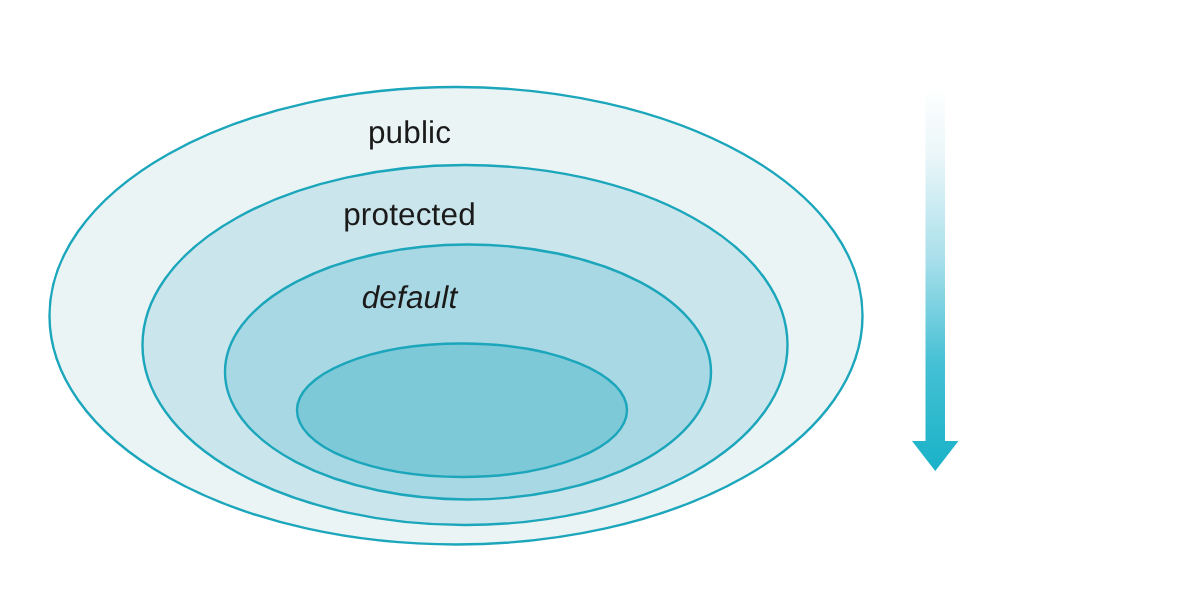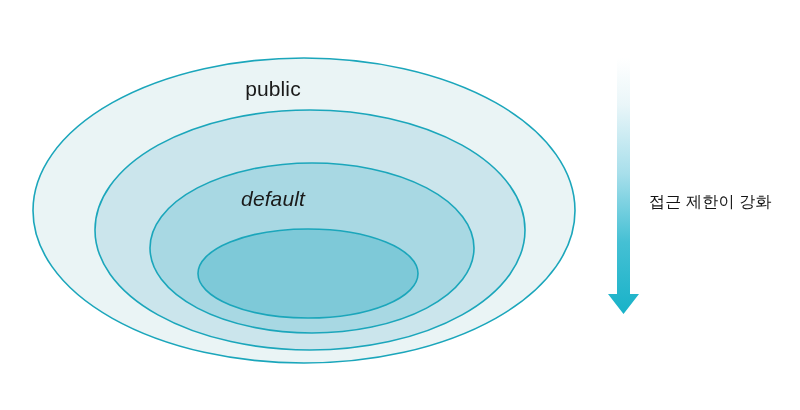--- a/index.html
+++ b/index.html
@@ -99,21 +99,23 @@
 
     <g>
       <path d="M 617 58 L 630 58 L 630 294 L 639 294 L 623.5 314 L 608 294 L 617 294 Z" fill="url(#arrowGrad)"></path>
     </g>
   </svg>
 
   <div class="label-row" id="label-public">
     <span class="layer-label" style="position:static;">public</span>
   </div>
 
+  <div class="label-row" id="label-protected">
+    <span class="layer-label" style="position:static;">protected</span>
+  </div>
 
   <div class="label-row" id="label-default">
     <span class="layer-label" style="position:static;font-style:italic;">default</span>
   </div>
 
 
-  <div id="annotation-text">접근 제한이 강화</div>
 
 </div>
 
 </body></html>

